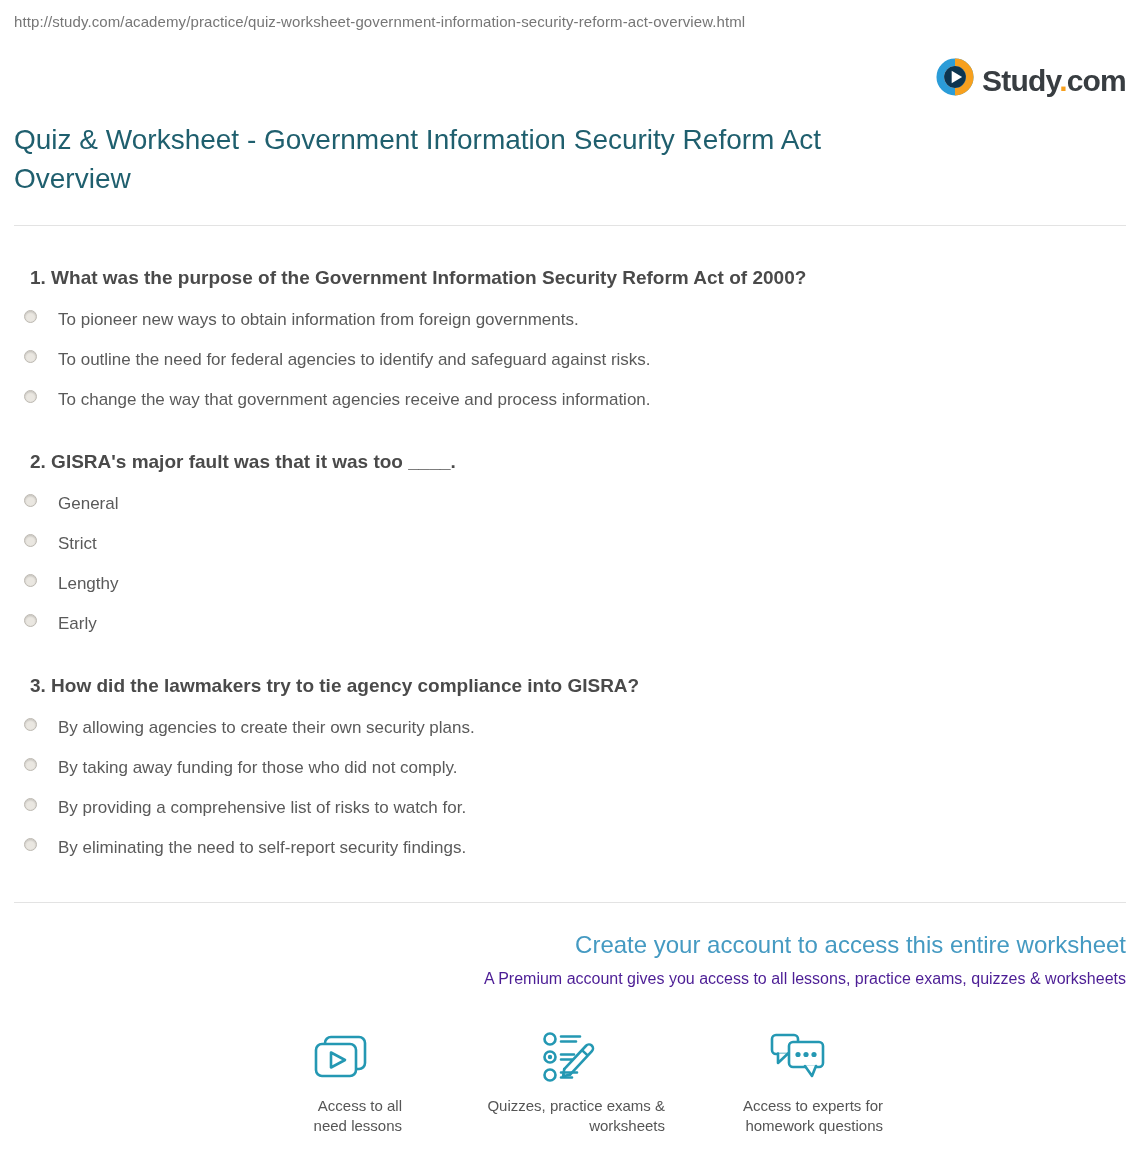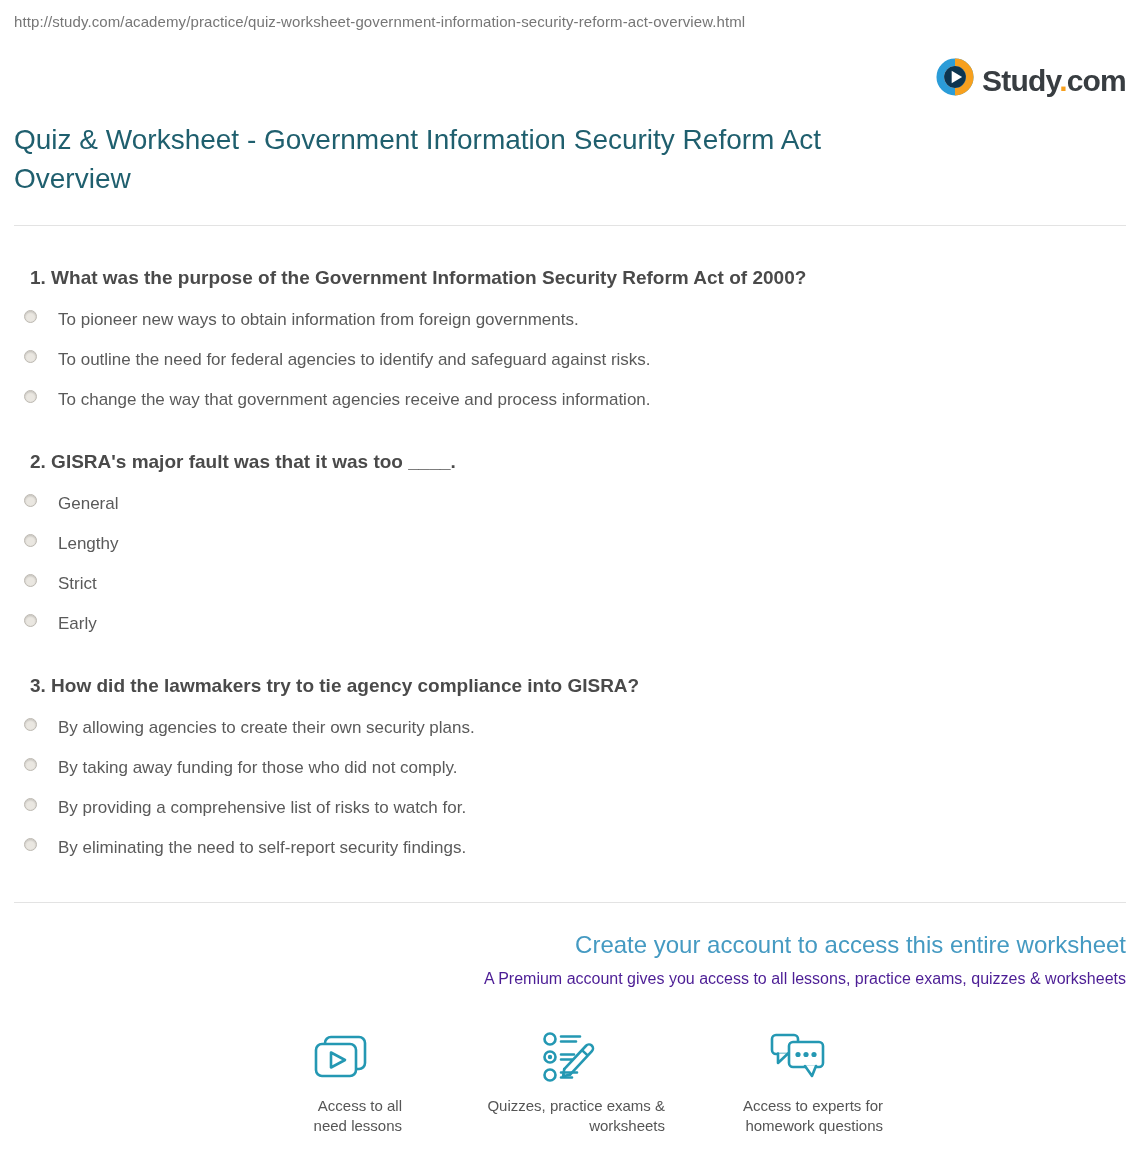--- a/index.html
+++ b/index.html
@@ -81,25 +81,25 @@
 
   <div class="question">
     <p class="q-text">2. GISRA's major fault was that it was too ____.</p>
     <div class="options">
       <div class="option">
         <span class="radio"></span>
         <span class="opt-label">General</span>
       </div>
       <div class="option">
         <span class="radio"></span>
-        <span class="opt-label">Lengthy</span>
+        <span class="opt-label">Strict</span>
       </div>
       <div class="option">
         <span class="radio"></span>
-        <span class="opt-label">Strict</span>
+        <span class="opt-label">Lengthy</span>
       </div>
       <div class="option">
         <span class="radio"></span>
         <span class="opt-label">Early</span>
       </div>
     </div>
   </div>
 
   <div class="question">
     <p class="q-text">3. How did the lawmakers try to tie agency compliance into GISRA?</p>

